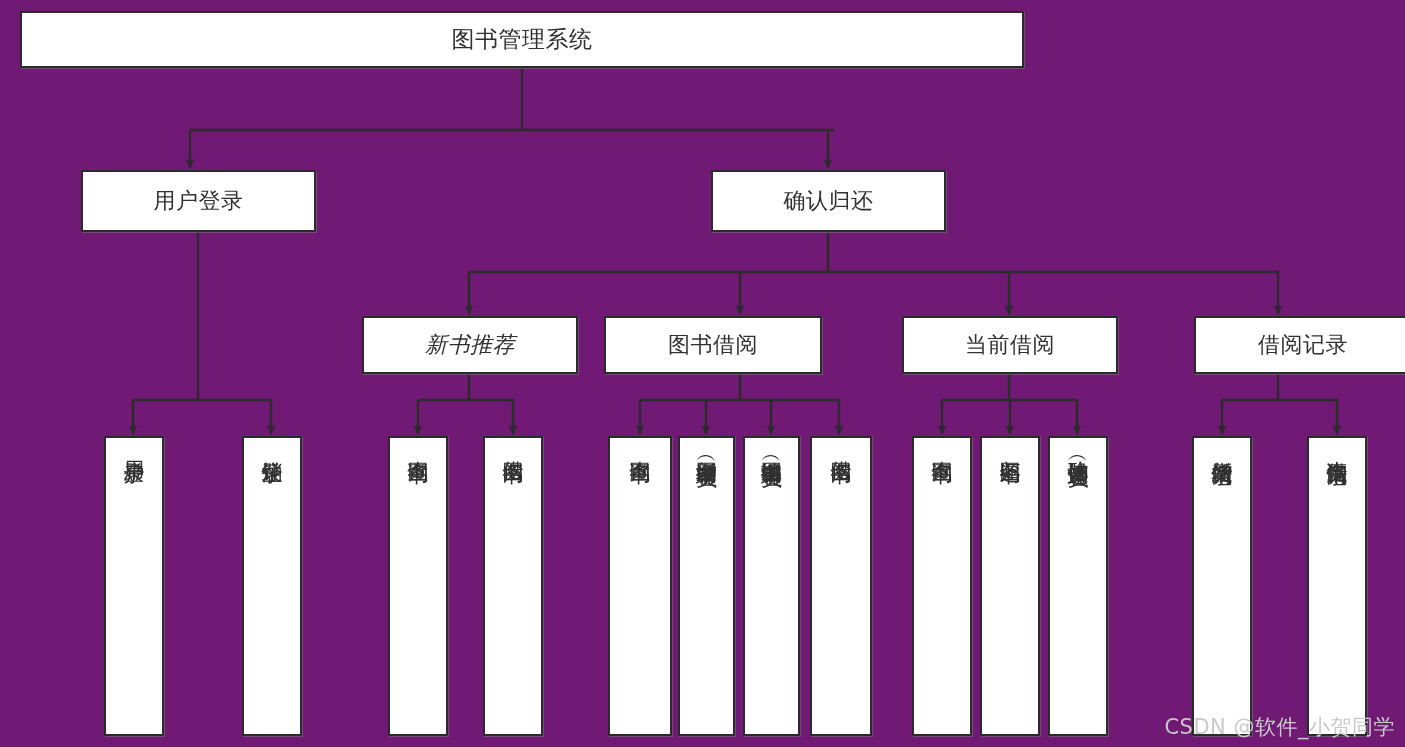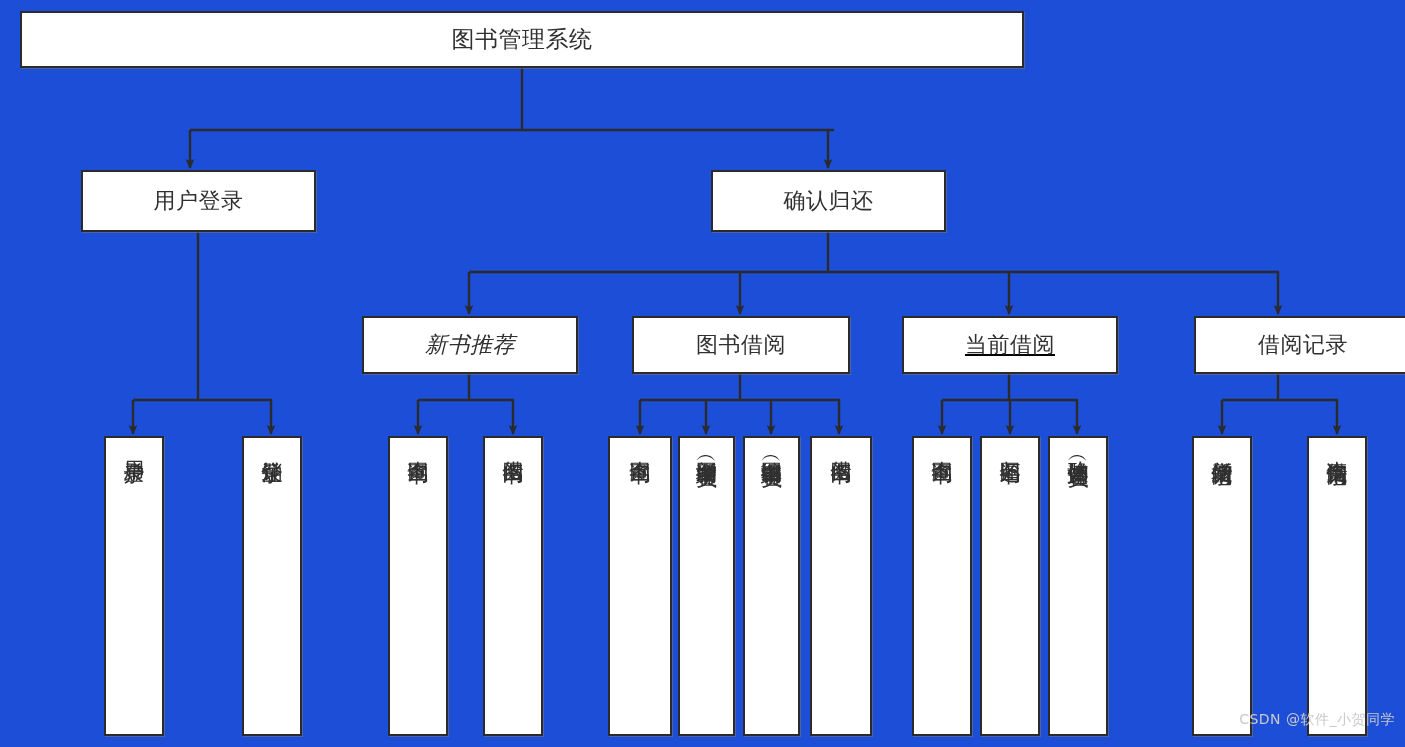--- a/index.html
+++ b/index.html
@@ -4,21 +4,21 @@
 <style>
   html, body {
     margin: 0;
     padding: 0;
     background: #ffffff;
   }
   #canvas {
     position: relative;
     width: 1405px;
     height: 747px;
-    background: #1d4ed8;
+    background: #701a75;
     overflow: hidden;
     font-family: "DejaVu Sans", "Liberation Sans", sans-serif;
   }
   #edges {
     position: absolute;
     left: 0;
     top: 0;
     width: 1405px;
     height: 747px;
     pointer-events: none;
@@ -58,22 +58,22 @@
     text-orientation: upright;
     font-size: 21px;
     line-height: 1.05;
     letter-spacing: 1px;
     white-space: normal;
     max-height: 288px;
   }
   .watermark {
     position: absolute;
     right: 10px;
-    bottom: 18px;
-    font-size: 14px;
+    bottom: 6px;
+    font-size: 21px;
     color: #c9c9c9;
     letter-spacing: 0.5px;
     white-space: nowrap;
     font-family: "DejaVu Sans", "Liberation Sans", sans-serif;
   }
 </style>
 </head>
 <body>
 
 <div id="canvas">
@@ -135,24 +135,24 @@
   <div class="node horiz" style="left:81px; top:170px; width:235px; height:62px;">
     <span class="node-label">用户登录</span>
   </div>
   <div class="node horiz" style="left:711px; top:170px; width:235px; height:62px;">
     <span class="node-label">确认归还</span>
   </div>
 
   <div class="node horiz" style="left:362px; top:316px; width:216px; height:58px;font-style:italic;">
     <span class="node-label">新书推荐</span>
   </div>
-  <div class="node horiz" style="left:632px; top:316px; width:218px; height:58px;">
+  <div class="node horiz" style="left:604px; top:316px; width:218px; height:58px;">
     <span class="node-label">图书借阅</span>
   </div>
-  <div class="node horiz" style="left:902px; top:316px; width:216px; height:58px;text-decoration:underline;">
+  <div class="node horiz" style="left:902px; top:316px; width:216px; height:58px;">
     <span class="node-label">当前借阅</span>
   </div>
   <div class="node horiz" style="left:1170px; top:316px; width:218px; height:58px;margin-left:24px;">
     <span class="node-label">借阅记录</span>
   </div>
 
   <div class="node vert" style="left:104px; top:436px; width:60px; height:300px;">
     <span class="node-label">用户登录</span>
   </div>
   <div class="node vert" style="left:242px; top:436px; width:60px; height:300px;">

